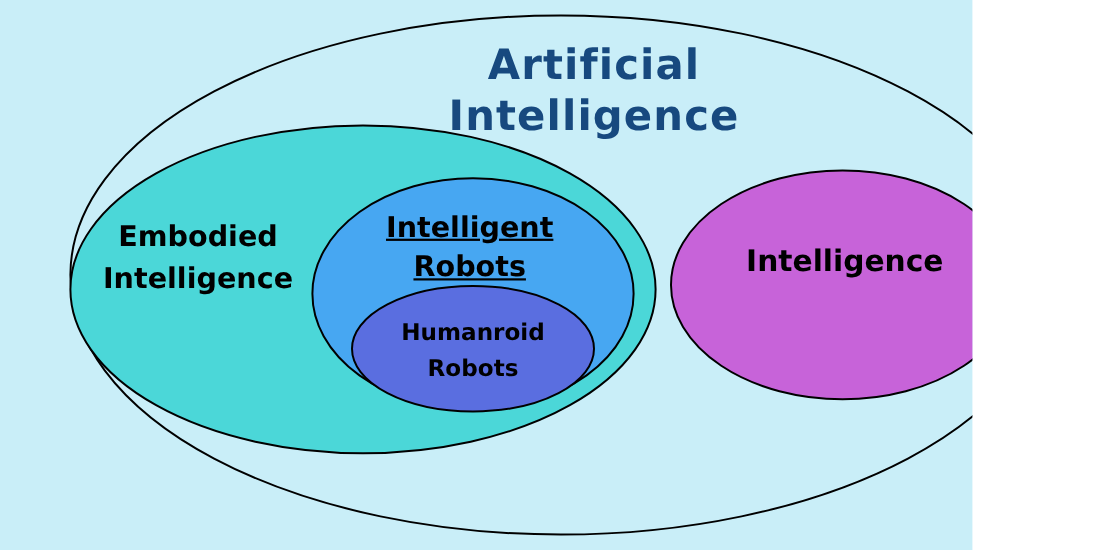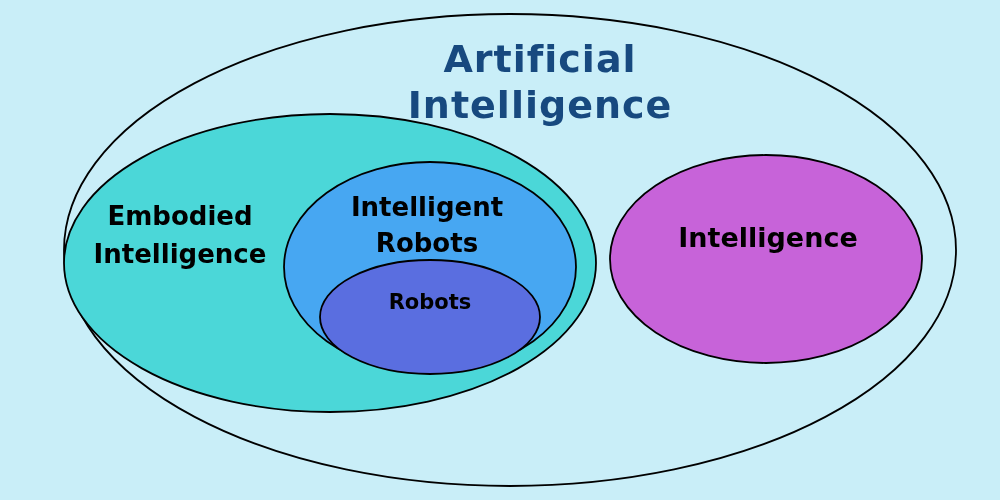--- a/index.html
+++ b/index.html
@@ -1,18 +1,18 @@
 <!DOCTYPE html>
 <html><head>
 <meta charset="utf-8">
 <style>
   html, body { margin: 0; padding: 0; background: #ffffff; }
   .canvas {
     position: relative;
-    width: 1000px;
+    width: 884px;
     height: 500px;
     background: #c9eef8;
     overflow: hidden;
     font-family: "DejaVu Sans", "Liberation Sans", sans-serif;
   }
   .venn-svg { position: absolute; left: 0; top: 0; }
   .venn-svg ellipse { stroke: #000000; stroke-width: 1.8; }
   .label {
     position: absolute;
     transform: translateX(-50%);
@@ -22,21 +22,21 @@
     white-space: nowrap;
   }
   .label span { display: block; }
   .label-ai {
     left: 540px; top: 36px;
     font-size: 38px; line-height: 46px;
     letter-spacing: 1px;
     color: #17497f;
   }
   .label-embodied    { left: 180px; top: 197px; font-size: 26px; line-height: 38px; }
-  .label-intelligent { left: 427px; top: 189px; font-size: 26px; line-height: 36px; }
+  .label-intelligent { left: 427px; top: 189px; font-size: 26px; line-height: 36px; text-decoration: underline; }
   .label-humanroid   { left: 430px; top: 286px; font-size: 21px; line-height: 33px; }
   .label-disembodied { left: 768px; top: 218px; font-size: 27px; line-height: 40px; }
 </style>
 </head>
 <body>
 
 <div class="canvas">
 
   <svg class="venn-svg" width="1000" height="500" viewBox="0 0 1000 500">
     <ellipse cx="510" cy="250" rx="446" ry="236" fill="none"></ellipse>
@@ -55,20 +55,21 @@
     <span>Embodied</span>
     <span>Intelligence</span>
   </div>
 
   <div class="label label-intelligent">
     <span>Intelligent</span>
     <span>Robots</span>
   </div>
 
   <div class="label label-humanroid">
+    <span>Humanroid</span>
     <span>Robots</span>
   </div>
 
   <div class="label label-disembodied">
     <span>Intelligence</span>
   </div>
 
 </div>
 
 </body></html>

